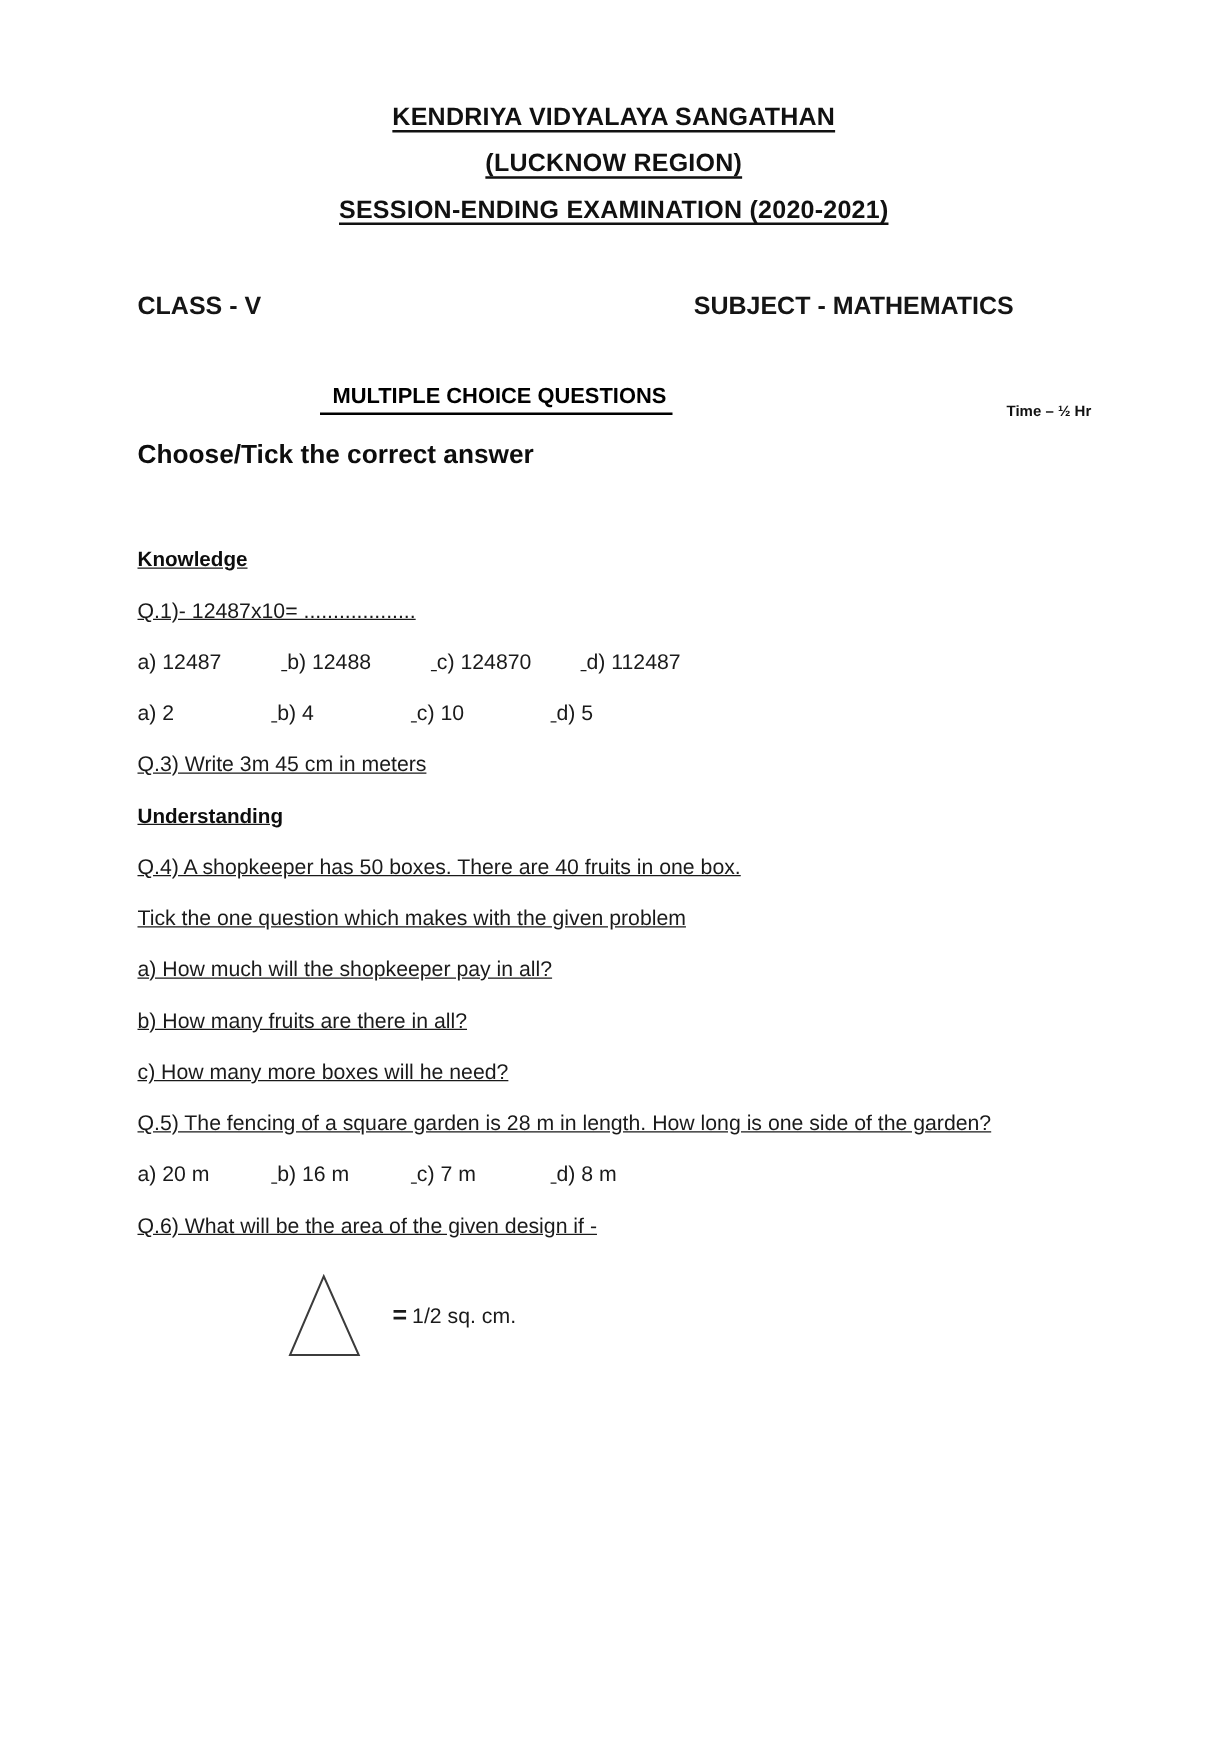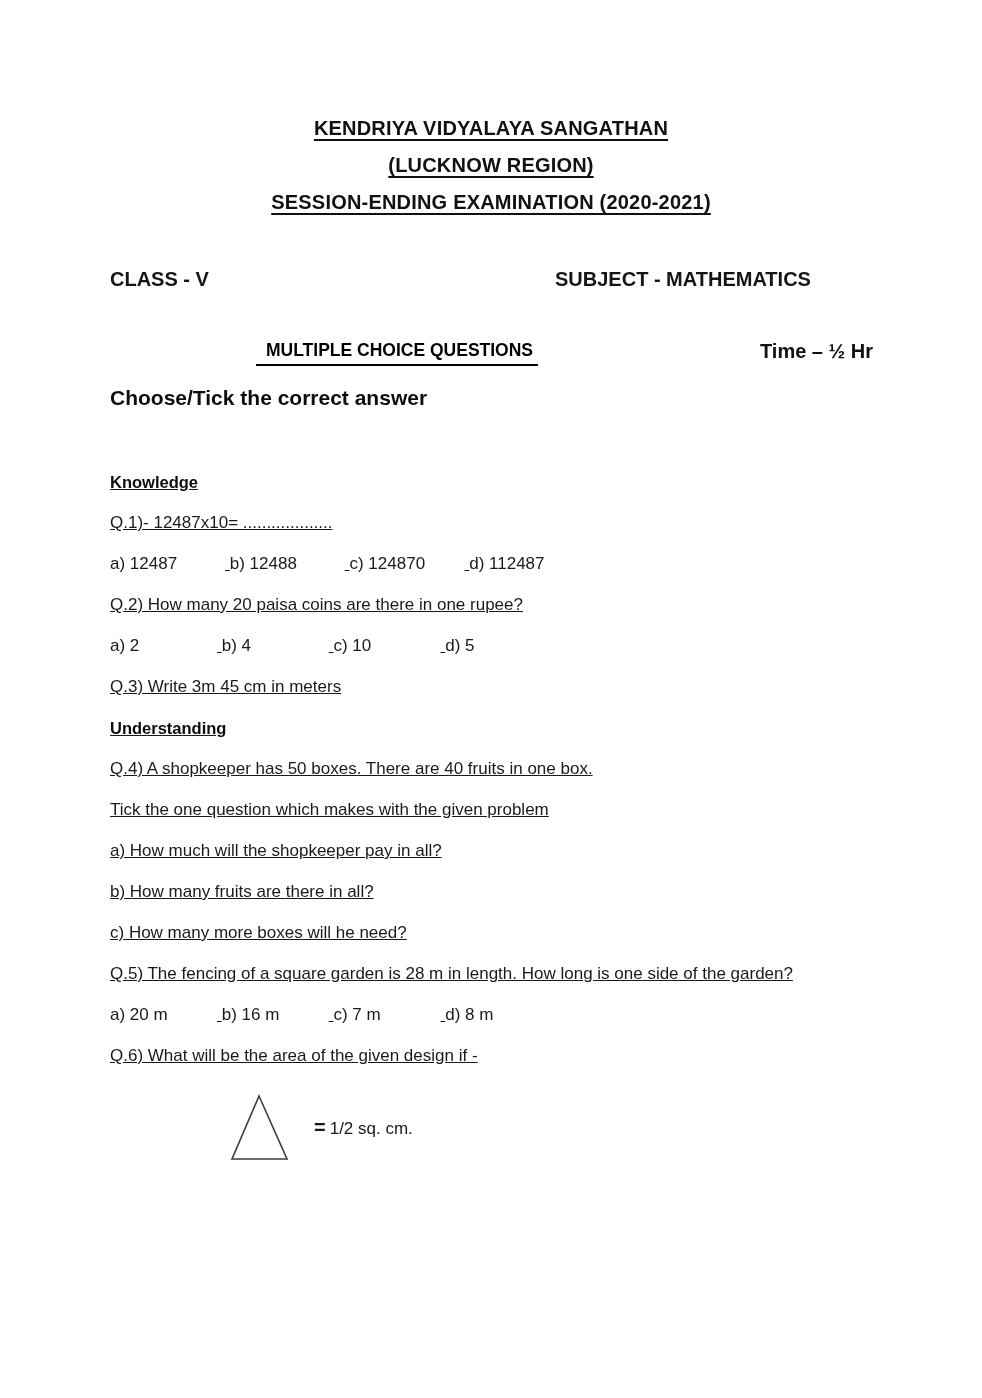--- a/index.html
+++ b/index.html
@@ -6,21 +6,21 @@
   .page {
     position: relative;
     width: 982px;
     height: 1398px;
     background: #ffffff;
     color: #1a1a1a;
     font-family: "Liberation Sans", sans-serif;
     overflow: hidden;
   }
   
-  .doc-header { padding-top: 110px; text-align: center; }
+  .doc-header { padding-top: 76px; text-align: center; }
   .h-line {
     font-size: 20px;
     font-weight: 700;
     color: #111;
     line-height: 37px;
     letter-spacing: 0.2px;
   }
   .h-line > span {
     text-decoration: underline;
     text-decoration-thickness: 2px;
@@ -32,22 +32,22 @@
   .subject-label{ position: absolute; left: 555px; font-size: 20px; color: #151515; }
   
   .mcq-row { position: relative; height: 26px; margin-top: 48px; text-decoration: underline; }
   .mcq-title {
     position: absolute; left: 256px; top: 0;
     font-size: 17.5px; font-weight: 700; color: #000;
     border-bottom: 2px solid #000;
     padding: 0 5px 3px 10px;
   }
   .time-label {
-    position: absolute; right: 109px; top: 0;
-    font-size: 20px; font-weight: 700; color: #111;
+    position: absolute; right: 109px; top: 16px;
+    font-size: 12px; font-weight: 700; color: #111;
   }
   
   .instruction {
     margin: 20px 0 0 110px;
     font-size: 21px; font-weight: 700; color: #0d0d0d;
   }
   
   .content { margin: 63px 100px 0 110px; text-decoration: underline; }
   .content p { margin: 0 0 23px 0; line-height: 18px; }
   .label { font-size: 16.5px; font-weight: 700; color: #0d0d0d; }
@@ -93,21 +93,20 @@
     <p class="label">Knowledge</p>
 
     <p class="para">Q.1)- 12487x10= ...................</p>
     <p class="para opts opts-q1">
       <span class="opt">a) 12487</span>
       <span class="opt">b) 12488</span>
       <span class="opt">c) 124870</span>
       <span class="opt">d) 112487</span>
     </p>
 
-    <p class="para">Q.2) How many 20 paisa coins are there in one rupee?</p>
     <p class="para opts">
       <span class="opt">a) 2</span>
       <span class="opt">b) 4</span>
       <span class="opt">c) 10</span>
       <span class="opt">d) 5</span>
     </p>
 
     <p class="para">Q.3) Write 3m 45 cm in meters</p>
 
     <p class="label">Understanding</p>

